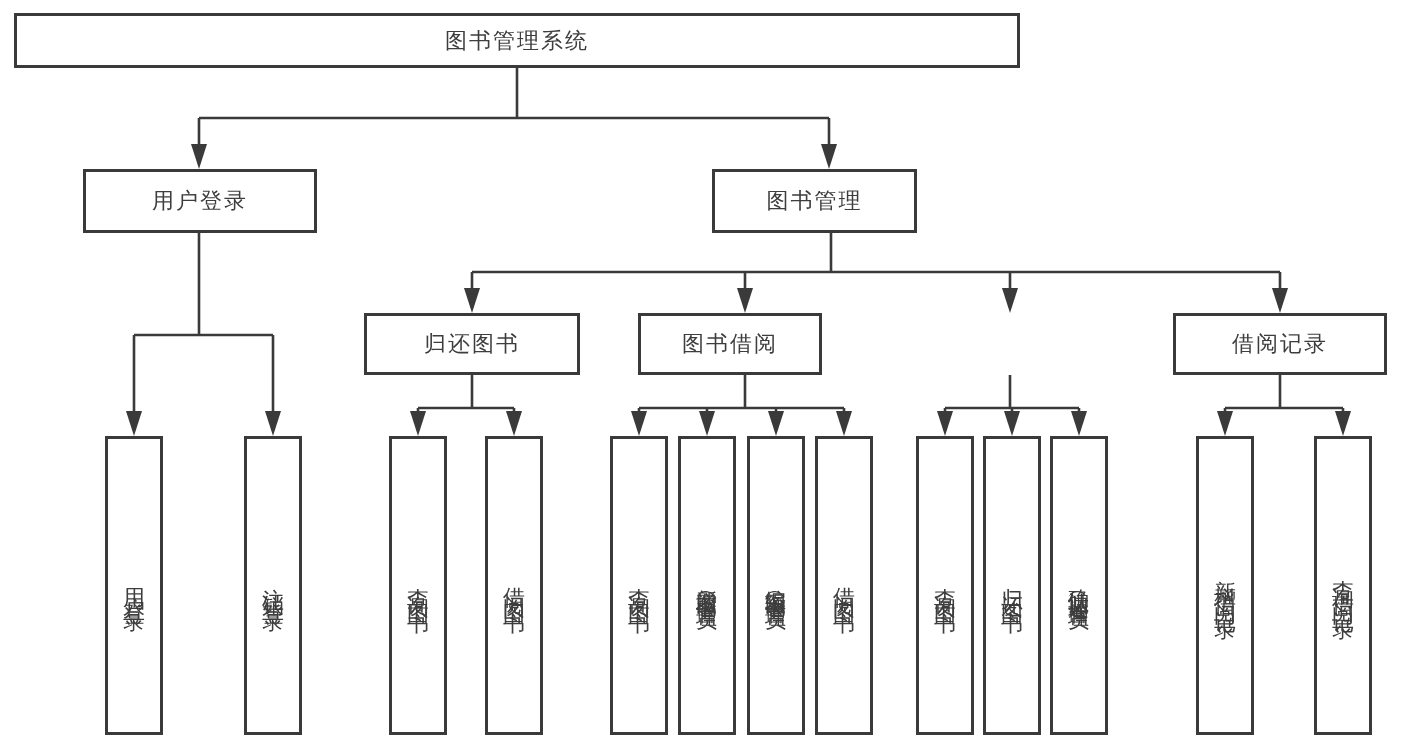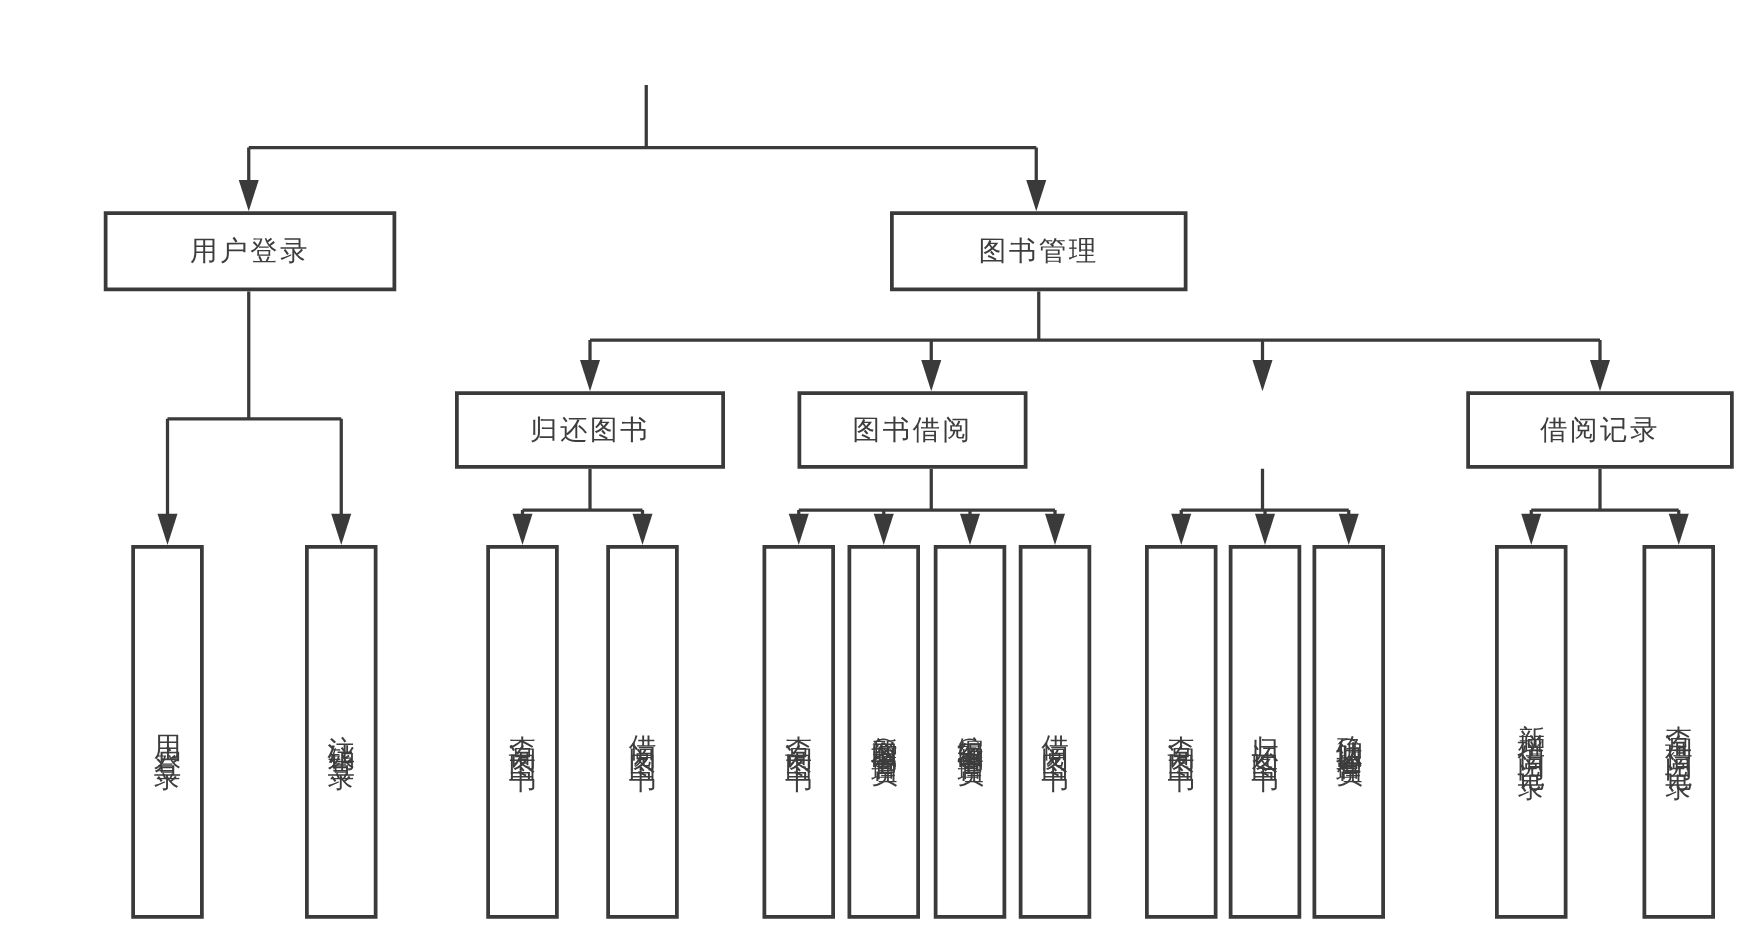--- a/index.html
+++ b/index.html
@@ -42,21 +42,21 @@
     white-space: nowrap;
   }
   .vtext.tight {
     font-size: 21px;
     letter-spacing: 3px;
   }
   
   .n-root  { left: 14px;  top: 13px;  width: 1006px; height: 55px; }
   
   .n-l2a   { left: 83px;  top: 169px; width: 234px; height: 64px; }
-  .n-l2b   { left: 712px; top: 169px; width: 238px; height: 64px; }
+  .n-l2b   { left: 712px; top: 169px; width: 205px; height: 64px; }
   
   .n-l3    { top: 313px; height: 62px; }
   .n-l3a   { left: 364px;  width: 216px; }
   .n-l3b   { left: 638px;  width: 184px; }
   .n-l3c   { left: 903px;  width: 214px; }
   .n-l3d   { left: 1173px; width: 214px; }
   
   .leaf    { top: 436px; height: 299px; width: 58px; }
   .lf-01   { left: 105px; }
   .lf-02   { left: 244px; }
@@ -117,20 +117,23 @@
     <path class="conn-line" d="M1010 375 V408 M945 408 H1079 M945 408 V413 M1012 408 V413 M1079 408 V413"></path>
     <polygon class="conn-head" points="937,411 953,411 945,436"></polygon>
     <polygon class="conn-head" points="1004,411 1020,411 1012,436"></polygon>
     <polygon class="conn-head" points="1071,411 1087,411 1079,436"></polygon>
 
     <path class="conn-line" d="M1280 375 V408 M1225 408 H1343 M1225 408 V413 M1343 408 V413"></path>
     <polygon class="conn-head" points="1217,411 1233,411 1225,436"></polygon>
     <polygon class="conn-head" points="1335,411 1351,411 1343,436"></polygon>
   </svg>
 
+  <div class="box n-root">
+    <span class="htext">图书管理系统</span>
+  </div>
 
   <div class="box n-l2a">
     <span class="htext">用户登录</span>
   </div>
   <div class="box n-l2b">
     <span class="htext">图书管理</span>
   </div>
 
   <div class="box n-l3 n-l3a">
     <span class="htext">归还图书</span>

